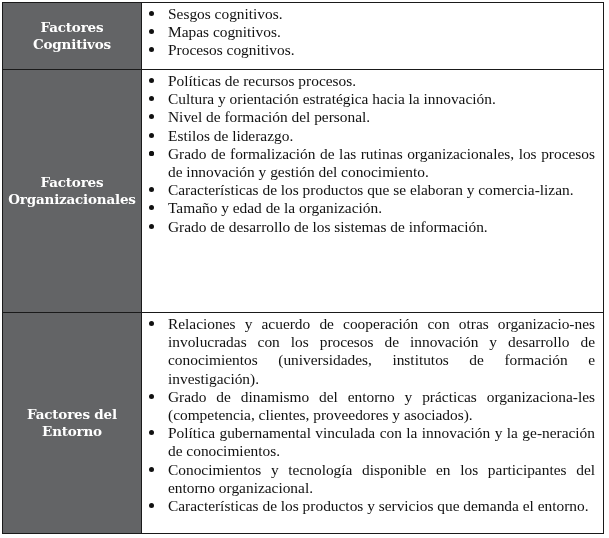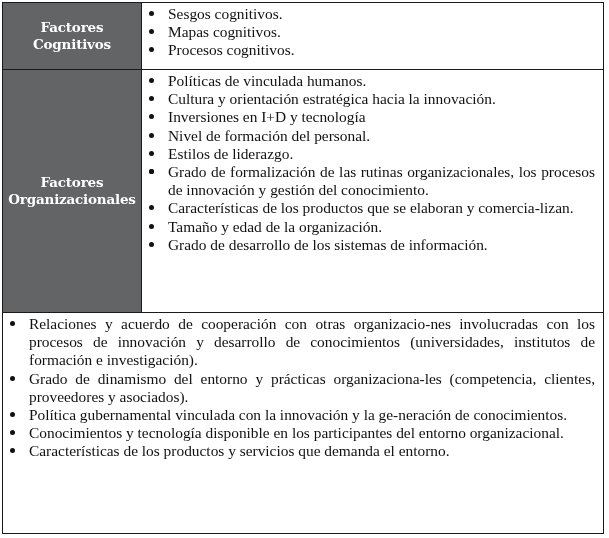--- a/index.html
+++ b/index.html
@@ -74,35 +74,40 @@
 
   <div class="row r2">
     <div class="cat">
       <div>
         <div>Factores</div>
         <div>Organizacionales</div>
       </div>
     </div>
     <div class="items">
       <ul>
-        <li><span class="bullet"></span><span>Políticas de vinculada humanos.</span></li>
+        <li><span class="bullet"></span><span>Políticas de recursos procesos.</span></li>
         <li><span class="bullet"></span><span>Cultura y orientación estratégica hacia la innovación.</span></li>
-        <li><span class="bullet"></span><span>Inversiones en I+D y tecnología</span></li>
         <li><span class="bullet"></span><span>Nivel de formación del personal.</span></li>
         <li><span class="bullet"></span><span>Estilos de liderazgo.</span></li>
         <li><span class="bullet"></span></li>
         <li><span class="bullet"></span><span>Grado de formalización de las rutinas organizacionales, los procesos de innovación y gestión del conocimiento.</span></li>
         <li><span class="bullet"></span><span>Características de los productos que se elaboran y comercia-lizan.</span></li>
         <li><span class="bullet"></span><span>Tamaño y edad de la organización.</span></li>
         <li><span class="bullet"></span><span>Grado de desarrollo de los sistemas de información.</span></li>
       </ul>
     </div>
   </div>
 
   <div class="row r3">
+    <div class="cat">
+      <div>
+        <div>Factores del</div>
+        <div>Entorno</div>
+      </div>
+    </div>
     <div class="items">
       <ul>
         <li><span class="bullet"></span><span>Relaciones y acuerdo de cooperación con otras organizacio-nes involucradas con los procesos de innovación y desarrollo de conocimientos (universidades, institutos de formación e investigación).</span></li>
         <li><span class="bullet"></span><span>Grado de dinamismo del entorno y prácticas organizaciona-les (competencia, clientes, proveedores y asociados).</span></li>
         <li><span class="bullet"></span><span>Política gubernamental vinculada con la innovación y la ge-neración de conocimientos.</span></li>
         <li><span class="bullet"></span><span>Conocimientos y tecnología disponible en los participantes del entorno organizacional.</span></li>
         <li><span class="bullet"></span><span>Características de los productos y servicios que demanda el entorno.</span></li>
       </ul>
     </div>
   </div>

